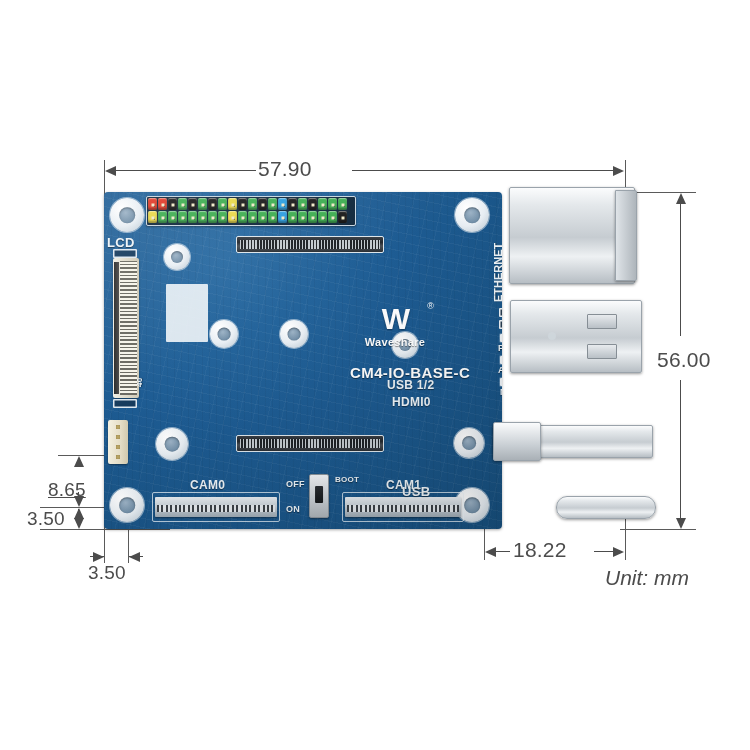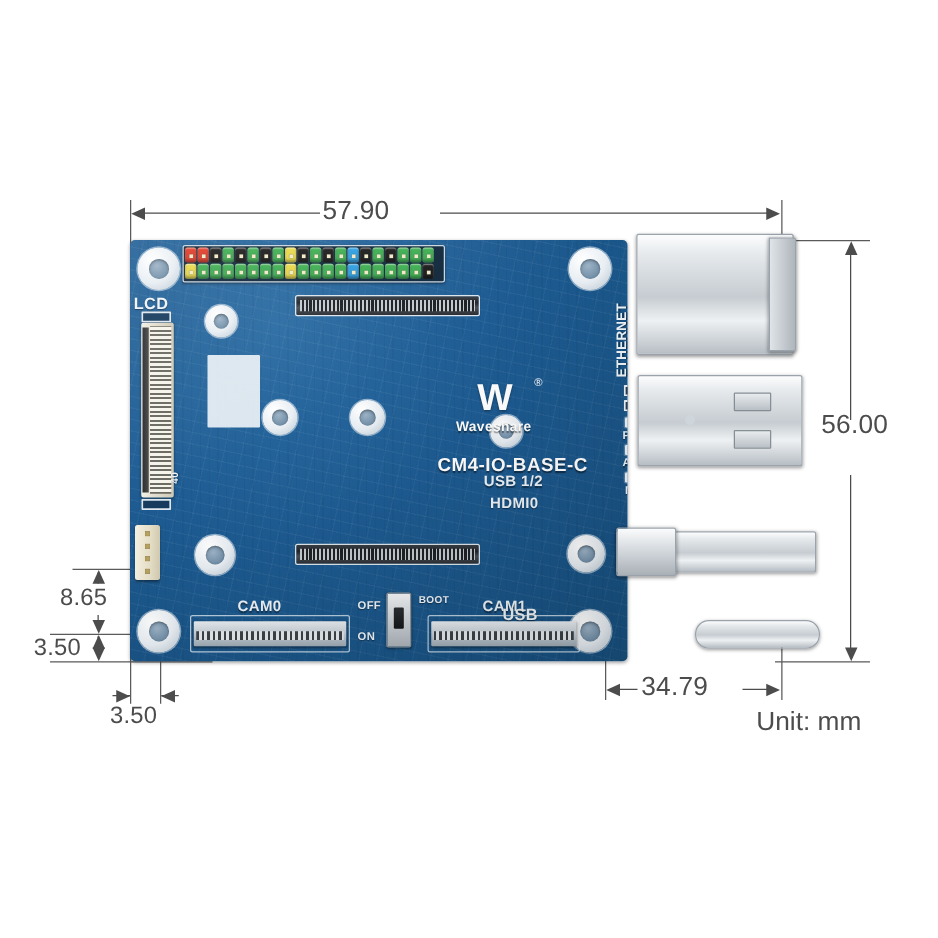--- a/index.html
+++ b/index.html
@@ -276,20 +276,21 @@
     top: 26%; width: 44%; height: 40%;
     background: linear-gradient(180deg, #2b2f33, #15181b);
     border-radius: 1px;
   }
 
   
   #unit-note {
     position: absolute;
     color: #4c4c4c;
     font-size: 21px;
+    font-style: italic;
   }
   .tiny-silk { font-size: 7px; }
 </style>
 </head>
 <body>
 
 <div id="stage">
 
   <div class="ext-line ext-v" style="left:104px; top:160px; height:40px;"></div>
   <div class="ext-line ext-v" style="left:625px; top:160px; height:42px;"></div>
@@ -300,37 +301,37 @@
   <div class="arrow arrow-r" style="left:613px; top:165.5px;"></div>
   <div class="dim-label" style="left:258px; top:157px;">57.90</div>
 
   <div class="ext-line ext-h" style="left:620px; top:192px; width:76px;"></div>
   <div class="ext-line ext-h" style="left:620px; top:529px; width:76px;"></div>
 
   <div class="dim-line-v" style="left:680px; top:196px; width:1px; height:140px;"></div>
   <div class="dim-line-v" style="left:680px; top:380px; width:1px; height:145px;"></div>
   <div class="arrow arrow-u" style="left:675.5px; top:193px;"></div>
   <div class="arrow arrow-d" style="left:675.5px; top:518px;"></div>
-  <div class="dim-label" style="left:657px; top:328px;">56.00</div>
+  <div class="dim-label" style="left:657px; top:348px;">56.00</div>
 
   <div class="ext-line ext-v" style="left:484px; top:500px; height:60px;"></div>
   <div class="ext-line ext-v" style="left:625px; top:500px; height:60px;"></div>
   <div class="dim-line-h" style="left:488px; top:551px; width:22px;"></div>
   <div class="dim-line-h" style="left:594px; top:551px; width:26px;"></div>
   <div class="arrow arrow-l" style="left:485px; top:546.5px;"></div>
   <div class="arrow arrow-r" style="left:613px; top:546.5px;"></div>
-  <div class="dim-label" style="left:513px; top:538px;">34.79</div>
+  <div class="dim-label" style="left:513px; top:538px;">18.22</div>
 
   <div class="ext-line ext-h" style="left:58px; top:455px; width:112px;"></div>
   <div class="ext-line ext-h" style="left:40px; top:507px; width:130px;"></div>
   <div class="dim-line-v" style="left:78px; top:458px; height:9px;"></div>
   <div class="dim-line-v" style="left:78px; top:492px; height:12px;"></div>
   <div class="arrow arrow-u" style="left:73.5px; top:456px;"></div>
   <div class="arrow arrow-d" style="left:73.5px; top:496px;"></div>
-  <div class="dim-label small" style="left:48px; top:468px;">8.65</div>
+  <div class="dim-label small" style="left:48px; top:479px;text-decoration:underline;">8.65</div>
 
   <div class="ext-line ext-h" style="left:40px; top:529px; width:130px;"></div>
   <div class="dim-line-v" style="left:78px; top:509px; height:2px;"></div>
   <div class="dim-line-v" style="left:78px; top:519px; height:7px;"></div>
   <div class="arrow arrow-u" style="left:73.5px; top:508px;"></div>
   <div class="arrow arrow-d" style="left:73.5px; top:518px;"></div>
   <div class="dim-label small" style="left:27px; top:508px;">3.50</div>
 
   <div class="ext-line ext-v" style="left:104px; top:505px; height:58px;"></div>
   <div class="ext-line ext-v" style="left:128px; top:518px; height:45px;"></div>

